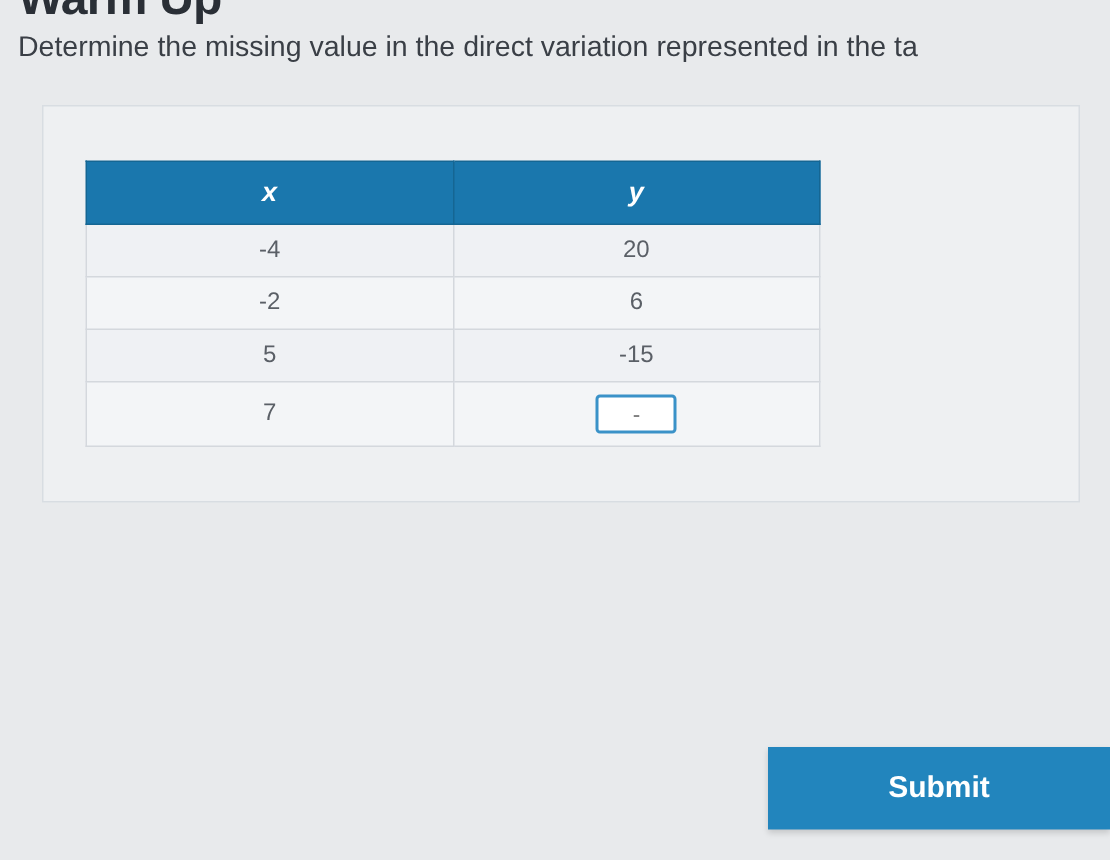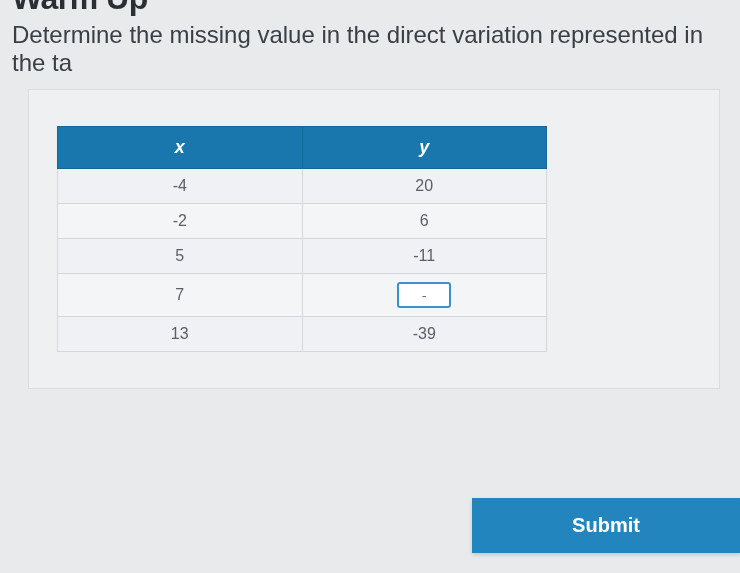--- a/index.html
+++ b/index.html
@@ -17,24 +17,24 @@
     }
     .page-title-partial {
       font-size: 32px;
       font-weight: 700;
       color: #2a2f36;
       padding: 0 0 0 12px;
       margin-top: -20px;
       letter-spacing: -0.5px;
     }
     .instruction {
-      font-size: 24px;
+      font-size: 19px;
       color: #3a3f46;
       padding: 4px 0 0 12px;
-      margin-bottom: 12px;
+      margin-bottom: 27px;
     }
     .content-area {
       margin: 0 20px 0 28px;
       background: #eef0f2;
       border: 1px solid #d8dde2;
       padding: 36px 18px 36px 28px;
       position: relative;
     }
     .variation-table {
       border-collapse: collapse;
@@ -78,21 +78,21 @@
       right: 0;
       bottom: 20px;
     }
     .submit-btn {
       background: #2285bd;
       color: #fff;
       font-size: 20px;
       font-weight: 600;
       border: none;
       padding: 16px 0;
-      width: 268px;
+      width: 228px;
       text-align: center;
       cursor: pointer;
       box-shadow: 0 2px 4px rgba(0,0,0,0.15);
     }
   </style>
 </head>
 <body>
 
 <div class="page-title-partial">Warm Up</div>
 <div class="instruction">Determine the missing value in the direct variation represented in the ta</div>
@@ -109,31 +109,27 @@
       <tr>
         <td>-4</td>
         <td>20</td>
       </tr>
       <tr>
         <td>-2</td>
         <td>6</td>
       </tr>
       <tr>
         <td>5</td>
-        <td>-11</td>
+        <td>-15</td>
       </tr>
       <tr>
         <td>7</td>
         <td>
           <input type="text" class="answer-input" placeholder="-" value="" style="">
         </td>
-      </tr>
-      <tr>
-        <td>13</td>
-        <td>-39</td>
       </tr>
     </tbody>
   </table>
 </div>
 
 <div class="submit-wrap">
   <button class="submit-btn">Submit</button>
 </div>
 
 </body></html>

